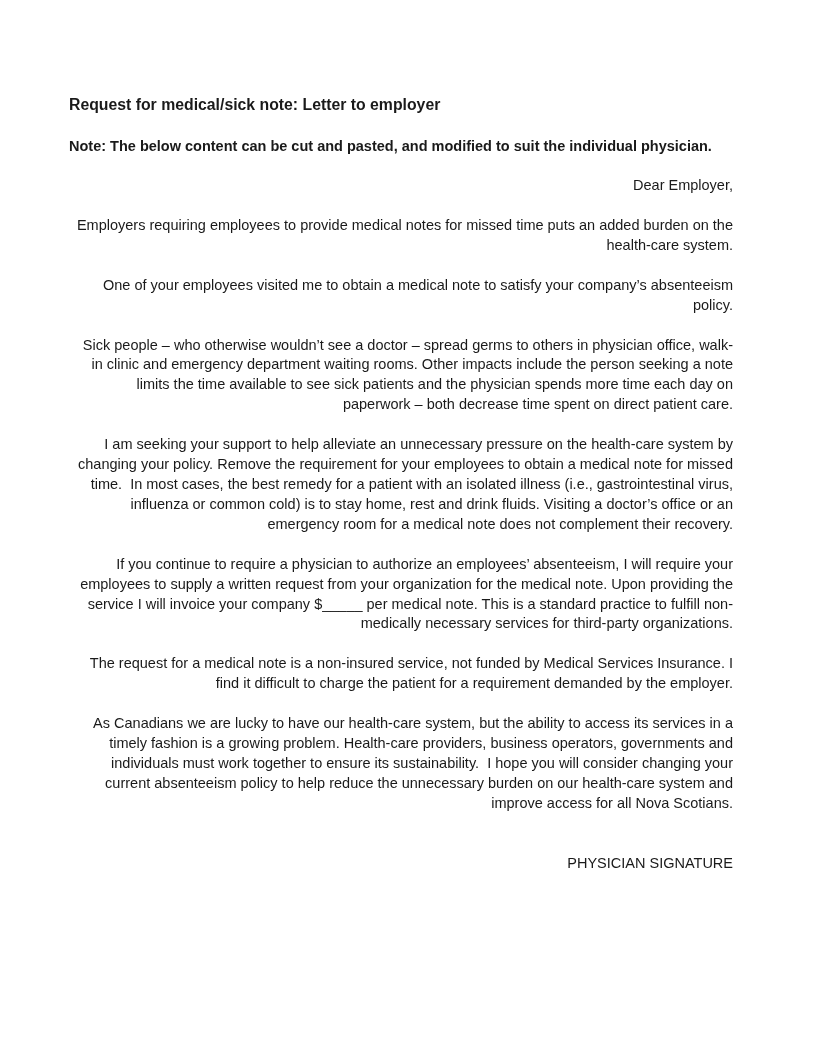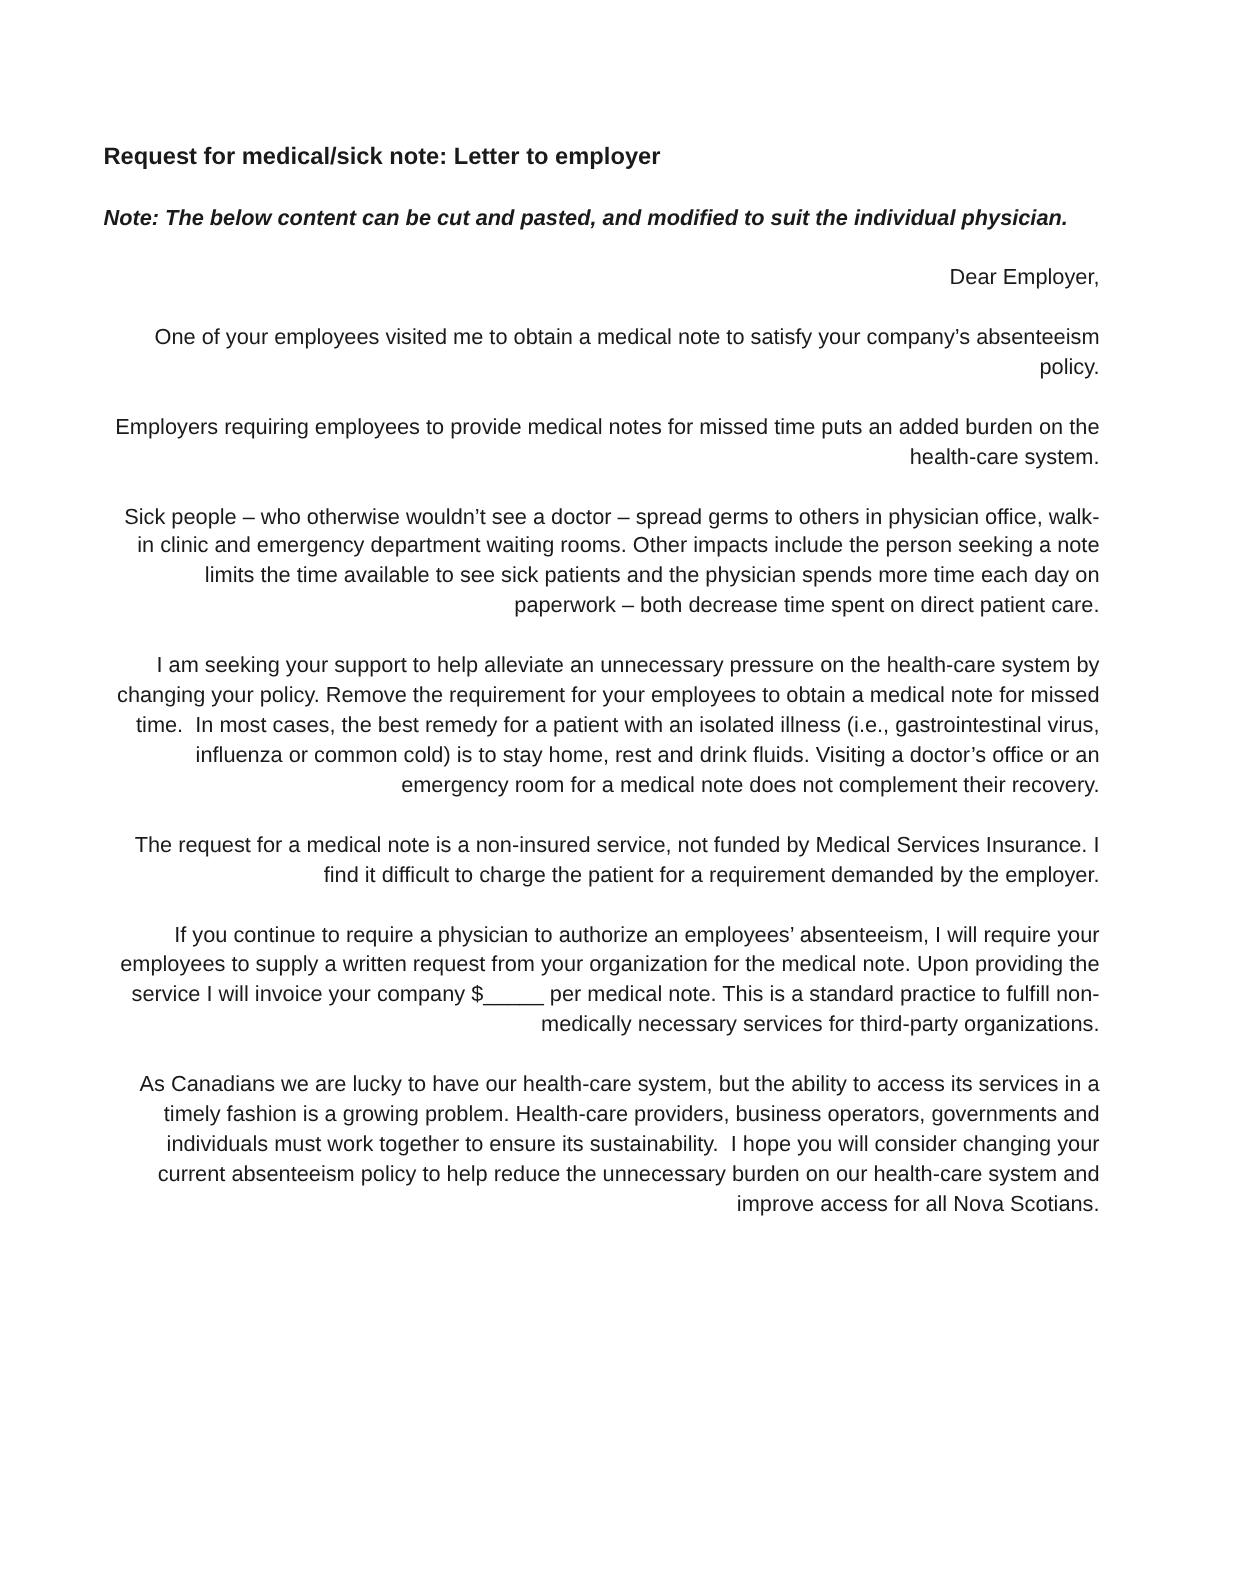--- a/index.html
+++ b/index.html
@@ -24,21 +24,20 @@
   .doc-title {
     font-size: 15.8px;
     font-weight: 700;
     line-height: 21px;
     margin: 0 0 21px 0;
     white-space: pre-wrap;
   }
   .doc-note {
     font-size: 14.5px;
     font-weight: 700;
-    font-style: italic;
     line-height: 20px;
     margin: 0 0 20px 0;
     white-space: pre-wrap;
   }
   .para {
     font-size: 14.5px;
     font-weight: 400;
     line-height: 19.9px;
     margin: 0 0 20px 0;
     white-space: pre-wrap;
@@ -52,21 +51,22 @@
   }
 </style>
 </head>
 <body>
 
 <div class="page">
   <div class="content">
     <h1 class="doc-title">Request for medical/sick note: Letter to employer</h1>
     <p class="doc-note">Note: The below content can be cut and pasted, and modified to suit the individual physician.</p>
     <p class="para">Dear Employer,</p>
+    <p class="para">Employers requiring employees to provide medical notes for missed time puts an added burden on the health-care system.</p>
     <p class="para">One of your employees visited me to obtain a medical note to satisfy your company’s absenteeism policy.</p>
-    <p class="para">Employers requiring employees to provide medical notes for missed time puts an added burden on the health-care system.</p>
     <p class="para"> Sick people – who otherwise wouldn’t see a doctor – spread germs to others in physician office, walk-in clinic and emergency department waiting rooms. Other impacts include the person seeking a note limits the time available to see sick patients and the physician spends more time each day on paperwork – both decrease time spent on direct patient care.</p>
     <p class="para">I am seeking your support to help alleviate an unnecessary pressure on the health-care system by changing your policy. Remove the requirement for your employees to obtain a medical note for missed time.  In most cases, the best remedy for a patient with an isolated illness (i.e., gastrointestinal virus, influenza or common cold) is to stay home, rest and drink fluids. Visiting a doctor’s office or an emergency room for a medical note does not complement their recovery.</p>
+    <p class="para">If you continue to require a physician to authorize an employees’ absenteeism, I will require your employees to supply a written request from your organization for the medical note. Upon providing the service I will invoice your company $_____ per medical note. This is a standard practice to fulfill non-medically necessary services for third-party organizations.</p>
     <p class="para">The request for a medical note is a non-insured service, not funded by Medical Services Insurance. I find it difficult to charge the patient for a requirement demanded by the employer.</p>
-    <p class="para">If you continue to require a physician to authorize an employees’ absenteeism, I will require your employees to supply a written request from your organization for the medical note. Upon providing the service I will invoice your company $_____ per medical note. This is a standard practice to fulfill non-medically necessary services for third-party organizations.</p>
     <p class="para">As Canadians we are lucky to have our health-care system, but the ability to access its services in a timely fashion is a growing problem. Health-care providers, business operators, governments and individuals must work together to ensure its sustainability.  I hope you will consider changing your current absenteeism policy to help reduce the unnecessary burden on our health-care system and improve access for all Nova Scotians.</p>
+    <p class="para signature">PHYSICIAN SIGNATURE</p>
   </div>
 </div>
 
 </body></html>

